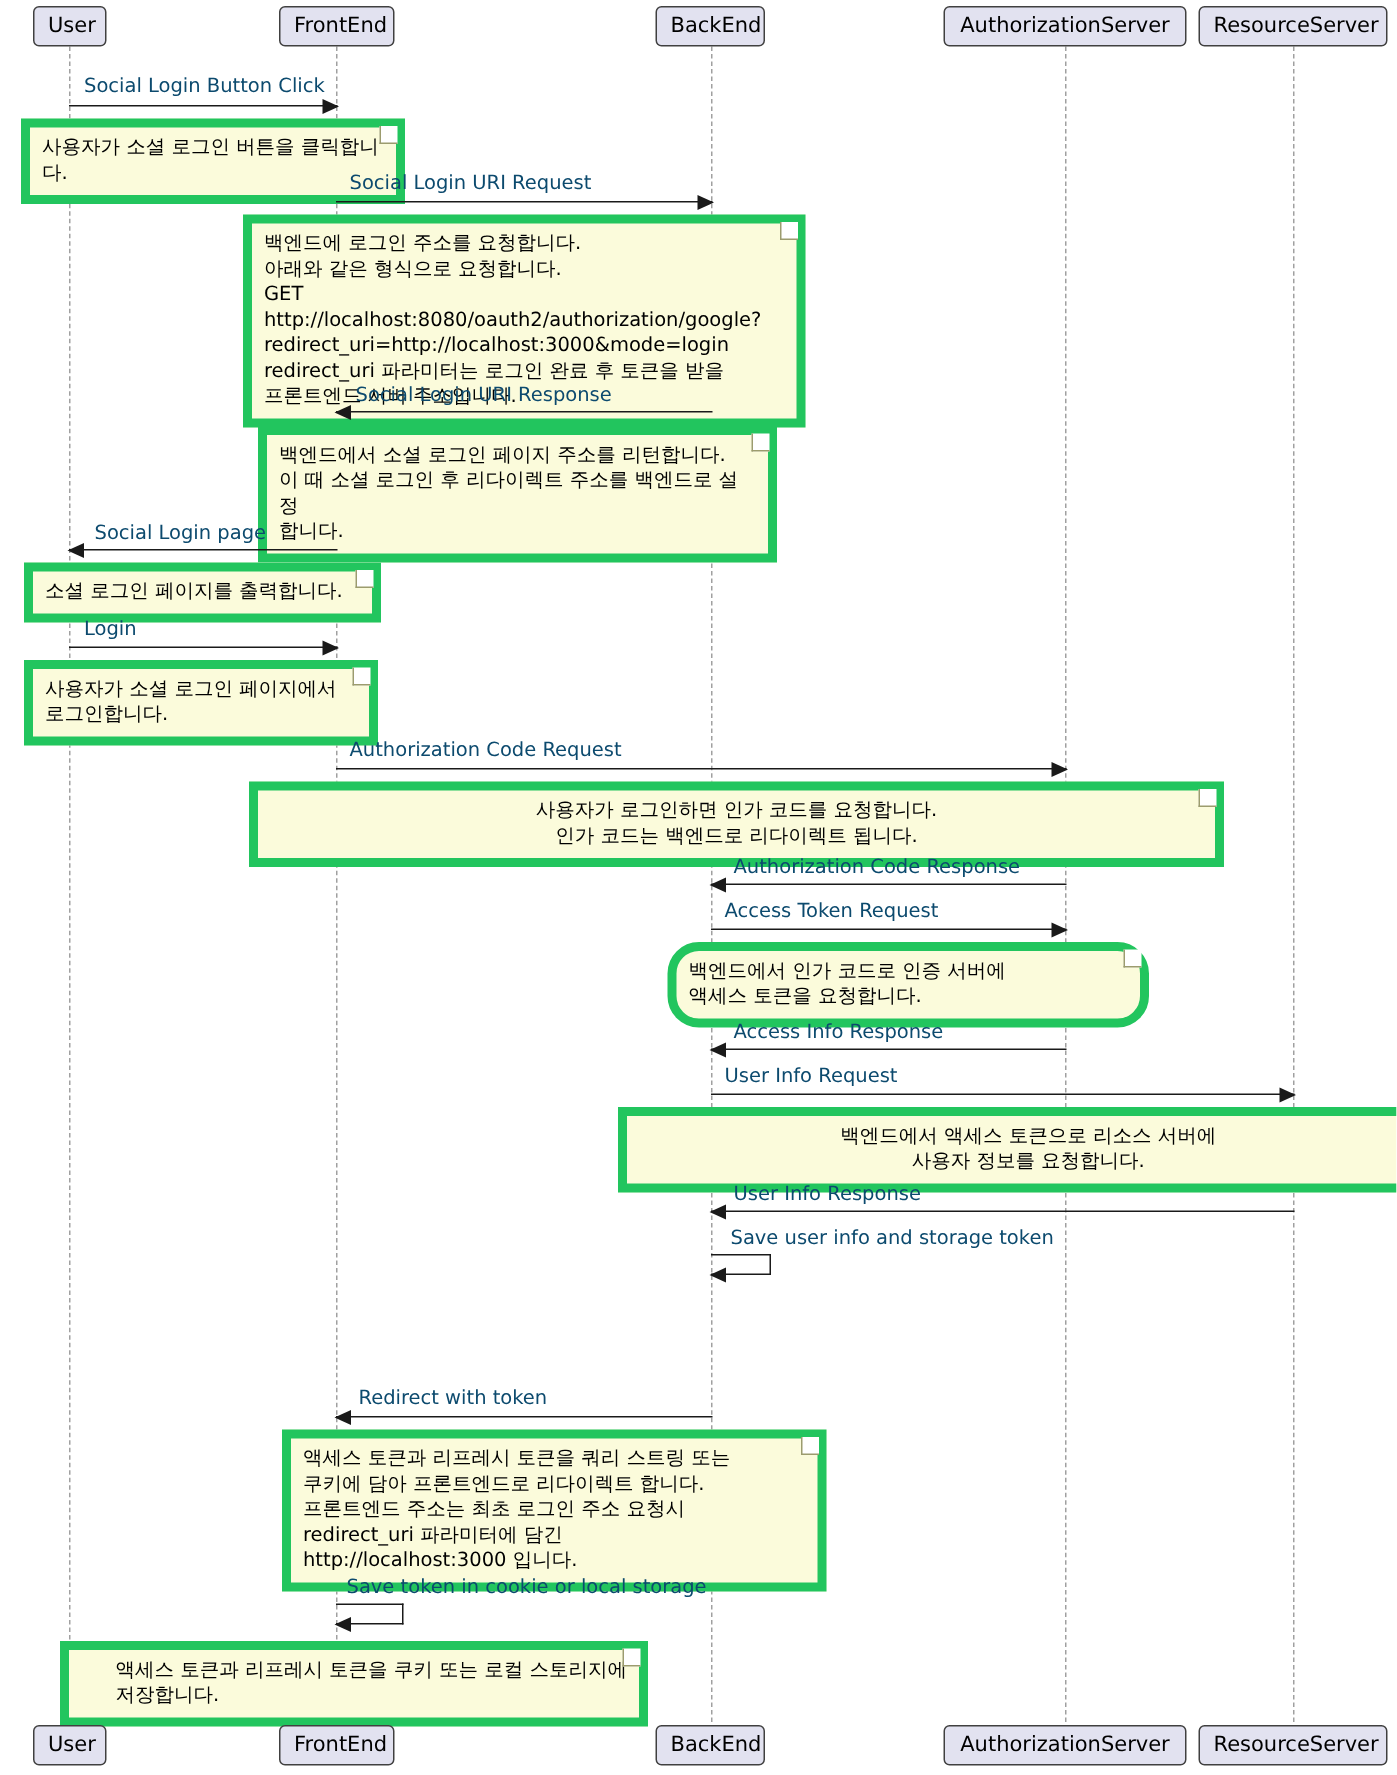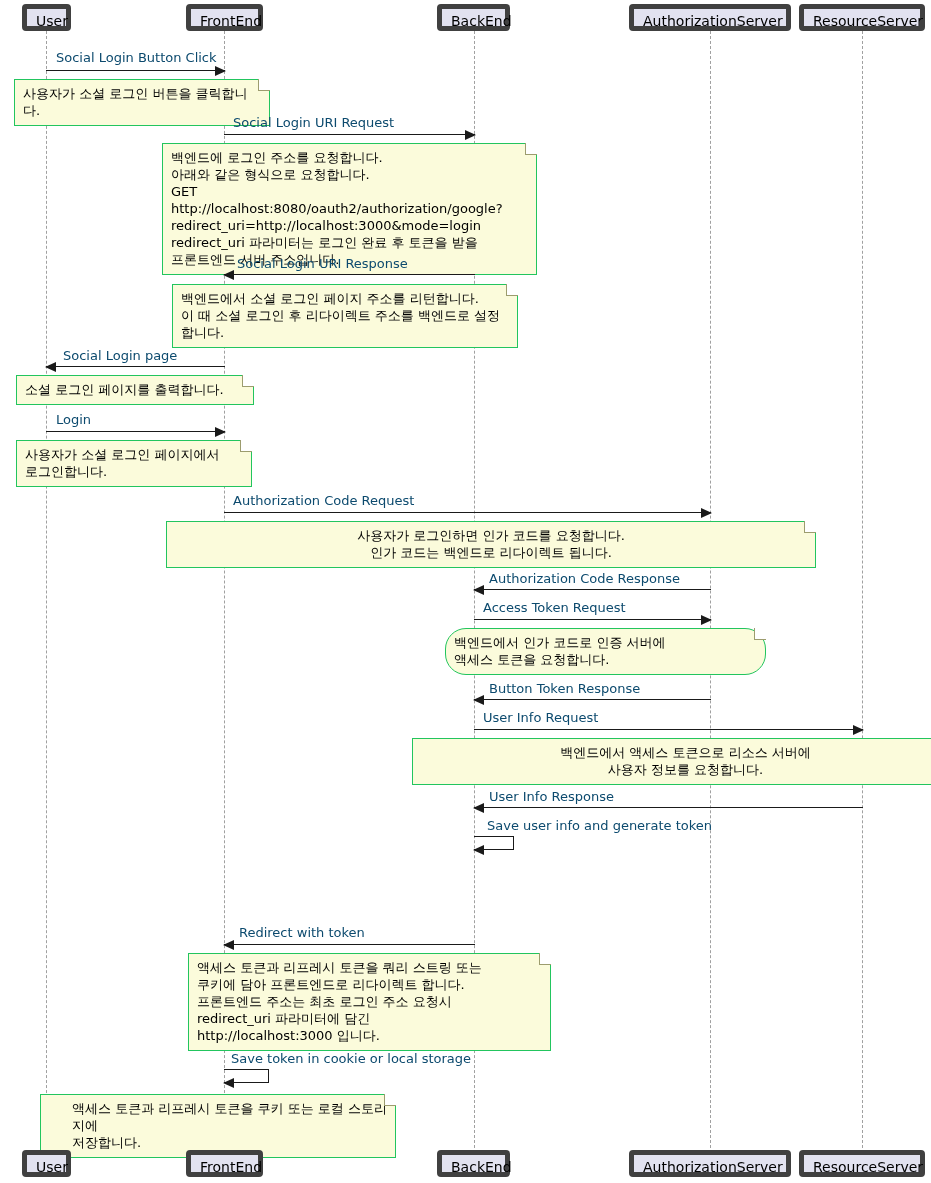--- a/index.html
+++ b/index.html
@@ -22,21 +22,21 @@
     position: absolute;
     width: 0;
     border-left: 1px dashed #A0A0A0;
     top: 31px;
     height: 1117px;
   }
   .participant {
     position: absolute;
     box-sizing: border-box;
     background: #E2E2F0;
-    border: 5px solid #404040;
+    border: 1px solid #404040;
     border-radius: 4px;
     height: 27px;
     line-height: 25px;
     text-align: center;
     font-size: 14px;
     color: #000000;
     white-space: nowrap;
     padding: 0 9px;
   }
   .msg {
@@ -81,21 +81,21 @@
     width: 0;
     height: 0;
     border-top: 5px solid transparent;
     border-bottom: 5px solid transparent;
     border-right: 11px solid #1A1A1A;
   }
   .note {
     position: absolute;
     box-sizing: border-box;
     background: #FBFBDB;
-    border: 1px solid #22c55e;
+    border: 6px solid #22c55e;
     font-size: 13px;
     line-height: 17px;
     color: #000000;
     padding: 5px 8px 6px 8px;
     white-space: pre-line;
   }
   .note.center { text-align: center; }
   .note .fold {
     position: absolute;
     top: -1px;
@@ -181,39 +181,39 @@
     </div>
 
   <div class="msg-label" style="left:483px; top:600px;">Access Token Request</div>
   <div class="msg right" style="left:474px; top:619px; width:237px;">
       <span class="head"></span>
     </div>
 
   <div class="note" style="left:445px; top:628px; width:321px;border-radius:21px;"><span class="fold"></span><span>백엔드에서 인가 코드로 인증 서버에
 액세스 토큰을 요청합니다.</span></div>
 
-  <div class="msg-label" style="left:489px; top:681px;">Button Token Response</div>
+  <div class="msg-label" style="left:489px; top:681px;">Access Info Response</div>
   <div class="msg left" style="left:474px; top:699px; width:237px;">
       <span class="head"></span>
     </div>
 
   <div class="msg-label" style="left:483px; top:710px;">User Info Request</div>
   <div class="msg right" style="left:474px; top:729px; width:389px;">
       <span class="head"></span>
     </div>
 
   <div class="note center" style="left:412px; top:738px; width:547px;"><span class="fold"></span><span>백엔드에서 액세스 토큰으로 리소스 서버에
 사용자 정보를 요청합니다.</span></div>
 
   <div class="msg-label" style="left:489px; top:789px;">User Info Response</div>
   <div class="msg left" style="left:474px; top:807px; width:389px;">
       <span class="head"></span>
     </div>
 
-  <div class="msg-label" style="left:487px; top:818px;">Save user info and generate token</div>
+  <div class="msg-label" style="left:487px; top:818px;">Save user info and storage token</div>
   <div class="selfmsg" style="left:474px; top:836px; width:40px;">
       <span class="head"></span>
     </div>
 
 
   <div class="msg-label" style="left:239px; top:925px;">Redirect with token</div>
   <div class="msg left" style="left:224px; top:944px; width:251px;">
       <span class="head"></span>
     </div>
 
@@ -221,21 +221,21 @@
 쿠키에 담아 프론트엔드로 리다이렉트 합니다.
 프론트엔드 주소는 최초 로그인 주소 요청시
 redirect_uri 파라미터에 담긴
 http://localhost:3000 입니다.</span></div>
 
   <div class="msg-label" style="left:231px; top:1051px;">Save token in cookie or local storage</div>
   <div class="selfmsg" style="left:224px; top:1069px; width:45px;">
       <span class="head"></span>
     </div>
 
-  <div class="note" style="left:40px; top:1094px; width:356px;padding-left:31px;"><span class="fold"></span><span>액세스 토큰과 리프레시 토큰을 쿠키 또는 로컬 스토리지에
+  <div class="note" style="left:40px; top:1094px; width:392px;padding-left:31px;"><span class="fold"></span><span>액세스 토큰과 리프레시 토큰을 쿠키 또는 로컬 스토리지에
 저장합니다.</span></div>
 
   <div class="participant" style="left:22px;  top:1150px; width:49px;">User</div>
   <div class="participant" style="left:186px; top:1150px; width:77px;">FrontEnd</div>
   <div class="participant" style="left:437px; top:1150px; width:73px;">BackEnd</div>
   <div class="participant" style="left:629px; top:1150px; width:162px;">AuthorizationServer</div>
   <div class="participant" style="left:799px; top:1150px; width:126px;">ResourceServer</div>
 
 </div>
 

